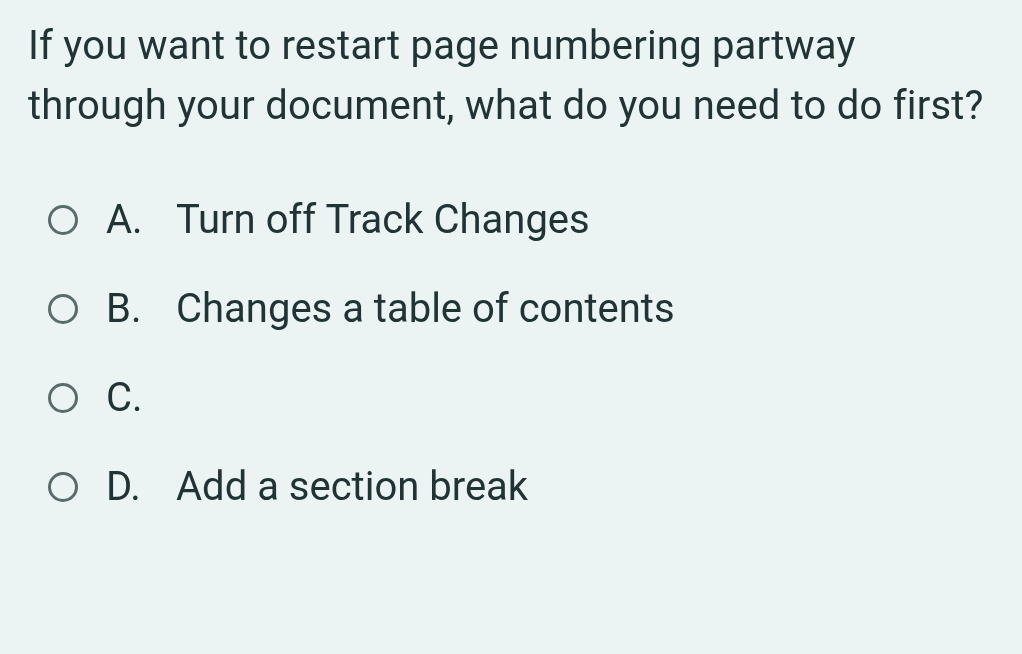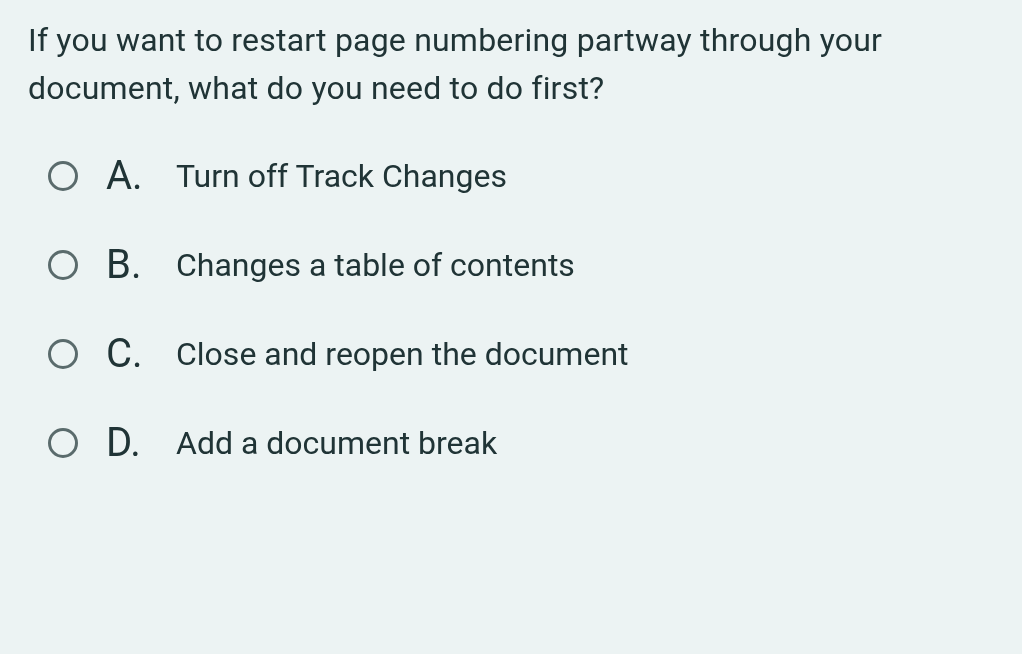--- a/index.html
+++ b/index.html
@@ -10,24 +10,24 @@
     background: #ecf3f3;
     font-family: -apple-system, BlinkMacSystemFont, "Segoe UI", Roboto, Helvetica, Arial, sans-serif;
     color: #203436;
     overflow: hidden;
   }
   .container {
     padding: 16px 28px 0 28px;
     box-sizing: border-box;
   }
   .question {
-    font-size: 32px;
+    font-size: 40px;
     line-height: 1.5;
     color: #203436;
-    margin-bottom: 40px;
+    margin-bottom: 60px;
     letter-spacing: 0.2px;
   }
   .options {
     padding-left: 20px;
   }
   .option {
     display: flex;
     align-items: center;
     margin-bottom: 42px;
     cursor: pointer;
@@ -41,21 +41,21 @@
     box-sizing: border-box;
     margin-right: 28px;
   }
   .letter {
     font-size: 40px;
     color: #203436;
     width: 70px;
     flex-shrink: 0;
   }
   .answer {
-    font-size: 32px;
+    font-size: 40px;
     color: #203436;
   }
 </style>
 </head>
 <body>
 
 <div class="container">
   <div class="question">If you want to restart page numbering partway through your document, what do you need to do first?</div>
   <div class="options">
 
@@ -67,23 +67,22 @@
 
     <div class="option">
       <div class="radio"></div>
       <div class="letter">B.</div>
       <div class="answer">Changes a table of contents</div>
     </div>
 
     <div class="option">
       <div class="radio"></div>
       <div class="letter">C.</div>
-      <div class="answer">Close and reopen the document</div>
     </div>
 
     <div class="option">
       <div class="radio"></div>
       <div class="letter">D.</div>
-      <div class="answer">Add a document break</div>
+      <div class="answer">Add a section break</div>
     </div>
 
   </div>
 </div>
 
 </body></html>

